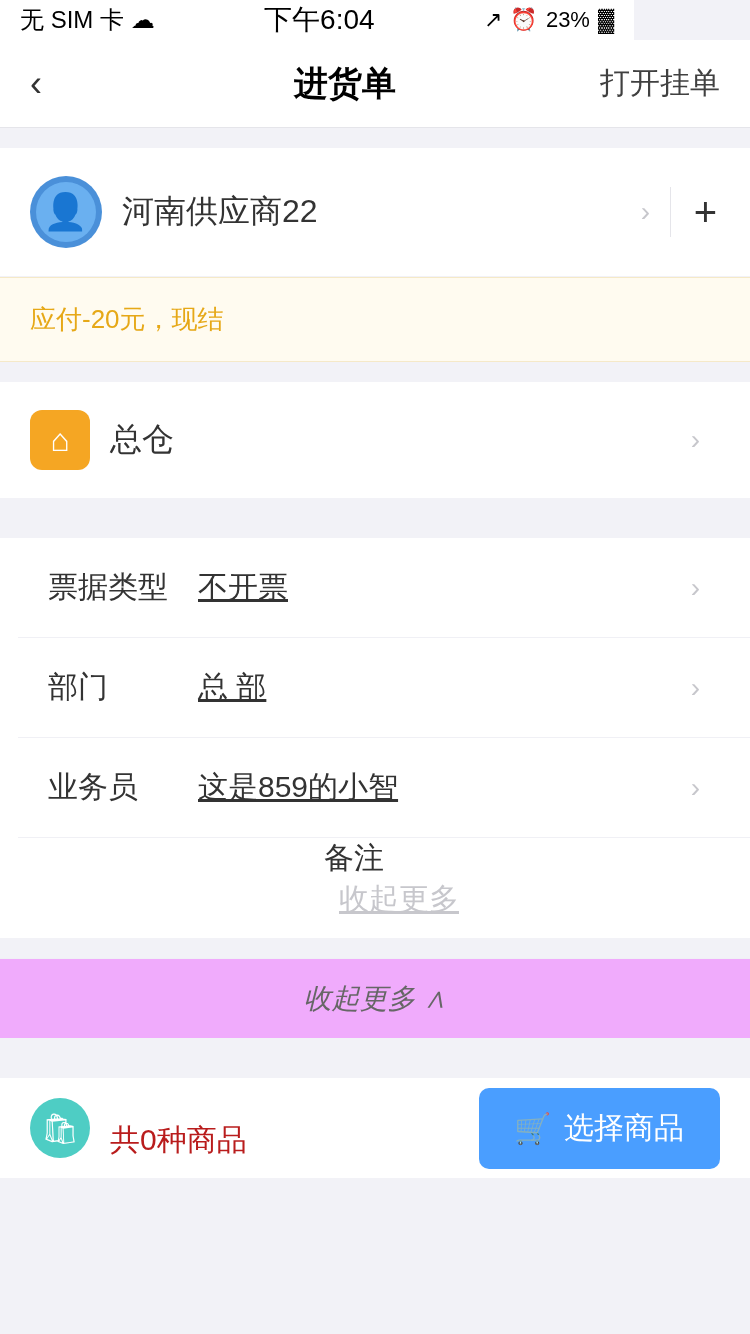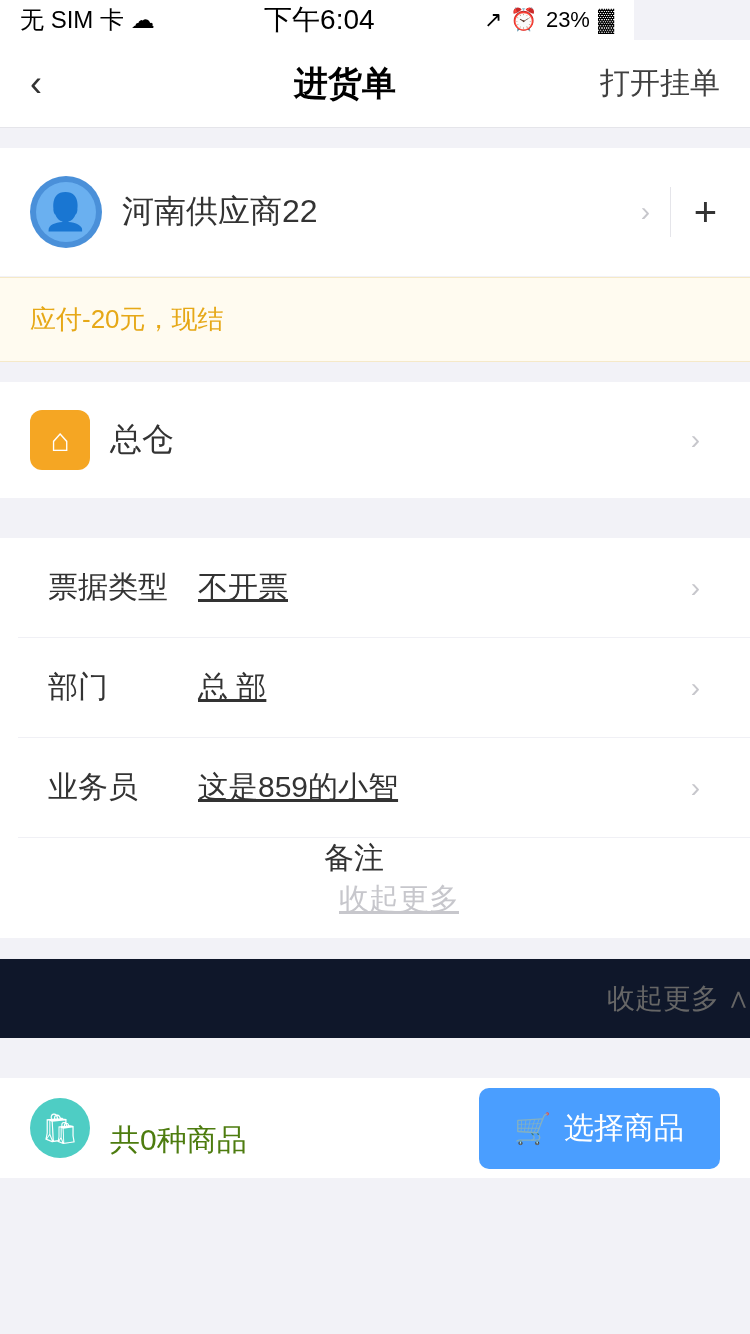--- a/index.html
+++ b/index.html
@@ -192,27 +192,28 @@
       color: #333;
       padding-left: 30px;
       text-decoration: underline;
     }
     .form-value.placeholder {
       color: #c7c7cc;
     }
 
     
     .collapse-row {
-      background: #0f172a;
-      display: flex;
-      align-items: center;
-      justify-content: flex-end;
+      background: #f0abfc;
+      display: flex;
+      align-items: center;
+      justify-content: center;
       height: 80px;
       margin-top: 20px;
       border-top: 1px solid #f0f0f5;
+      font-style: italic;
     }
     .collapse-text {
       font-size: 28px;
       color: #666;
     }
 
     
     .bottom-section {
       background: #fff;
       margin-top: 20px;
@@ -227,21 +228,21 @@
       border-radius: 50%;
       background: #4ecdc4;
       display: flex;
       align-items: center;
       justify-content: center;
       margin-right: 20px;
     }
     .goods-count {
       flex: 1;
       font-size: 30px;
-      color: #4d7c0f;
+      color: #b91c1c;
       margin-top: 24px;
     }
     .select-goods-btn {
       background: #4a9eff;
       color: #fff;
       font-size: 30px;
       padding: 20px 36px;
       border-radius: 10px;
       display: flex;
       align-items: center;

